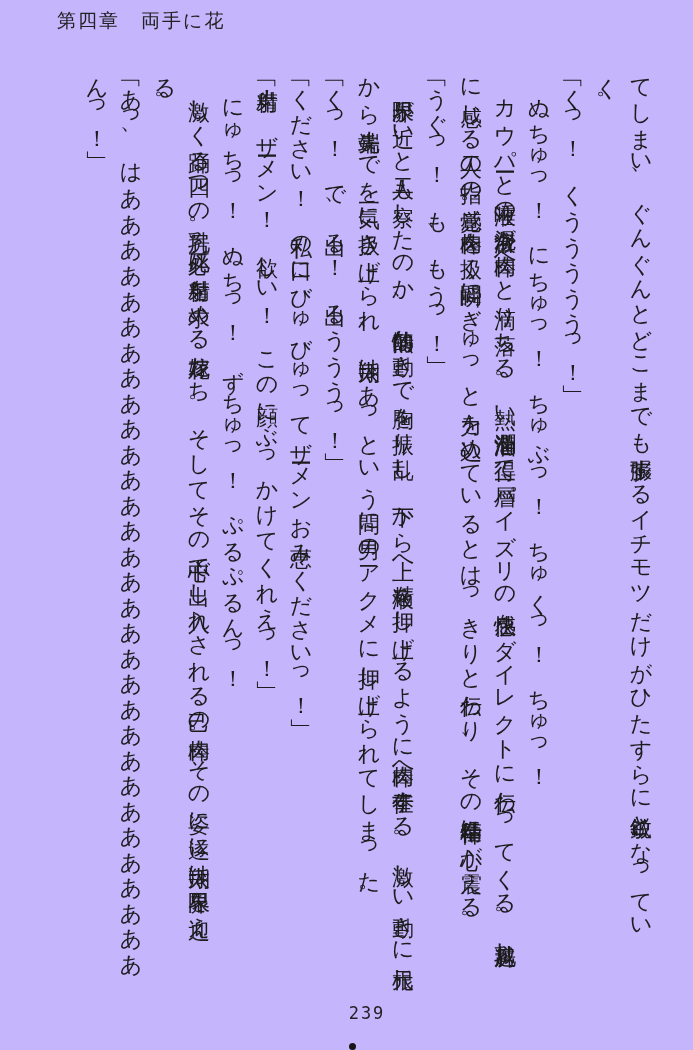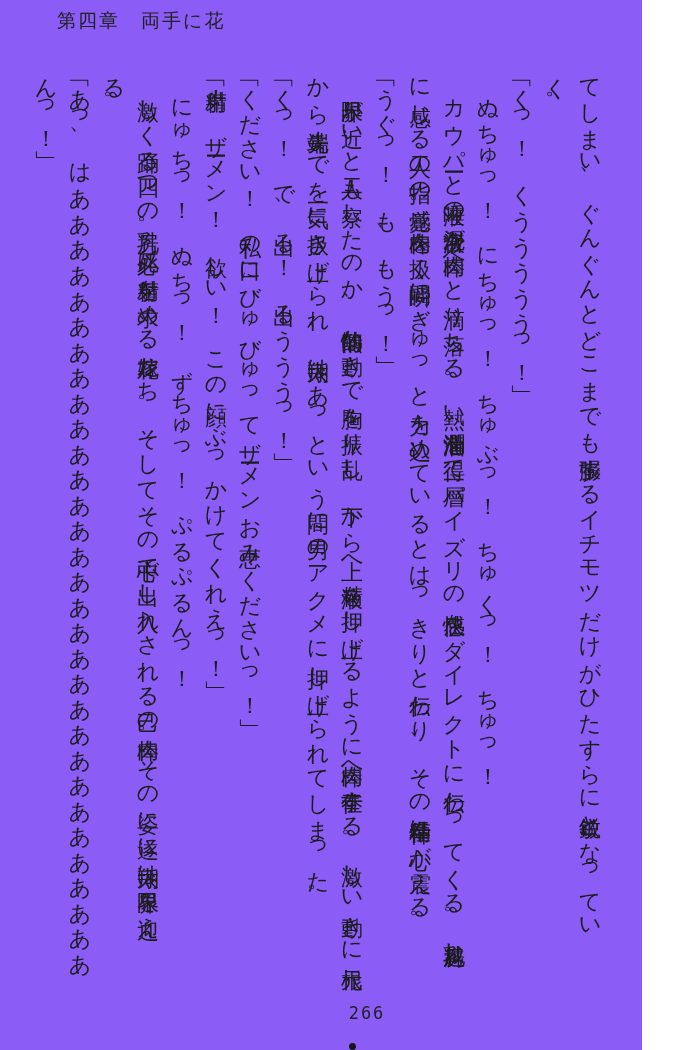--- a/index.html
+++ b/index.html
@@ -7,23 +7,23 @@
     padding: 0;
   }
   body {
     width: 693px;
     height: 1050px;
     overflow: hidden;
     font-family: "Liberation Serif", "DejaVu Serif", serif;
   }
   .page {
     position: relative;
-    width: 642px;
+    width: 693px;
     height: 1050px;
-    background: #8b5cf6;
+    background: #c4b5fd;
   }
   .chapter-header {
     position: absolute;
     left: 57px;
     top: 8px;
     font-size: 19px;
     letter-spacing: 2px;
     color: #222;
     white-space: pre;
   }
@@ -81,17 +81,17 @@
     <p class="para-dialog">「うぐっ！　も、もうっ！」</p>
     <p class="para-indent">限界が近いと二人も察したのか、情熱的な動きで胸を振り乱し、下から上へ精液を押し上げるように肉棒へ奉仕する。激しい動きに根元から先端までを一気に扱き上げられ、翔太はあっという間に男のアクメに押し上げられてしまった。</p>
     <p class="para-dialog">「くっ！　で、出る！　出るうううっ！」</p>
     <p class="para-dialog">「ください！　私の口にびゅびゅってザーメンお恵みくださいっ！」</p>
     <p class="para-dialog">「射精！　ザーメン！　欲しい！　この顔にぶっかけてくれえっ！」</p>
     <p class="para-indent">にゅちっ！　ぬちっ！　ずちゅっ！　ぷるぷるんっ！</p>
     <p class="para-indent">激しく踊る四つの乳房。必死に射精を求める花嫁たち。そしてその中心で出し入れされる己の肉棒。その姿に遂に翔太は限界を迎える。</p>
     <p class="para-dialog">「あっ、はあああああああああああああああああああああああああああああああんっ！」</p>
   </div>
 
-  <div class="page-number">266</div>
+  <div class="page-number">239</div>
 
   <div class="bottom-dot"></div>
 
 </div>
 
 </body></html>

